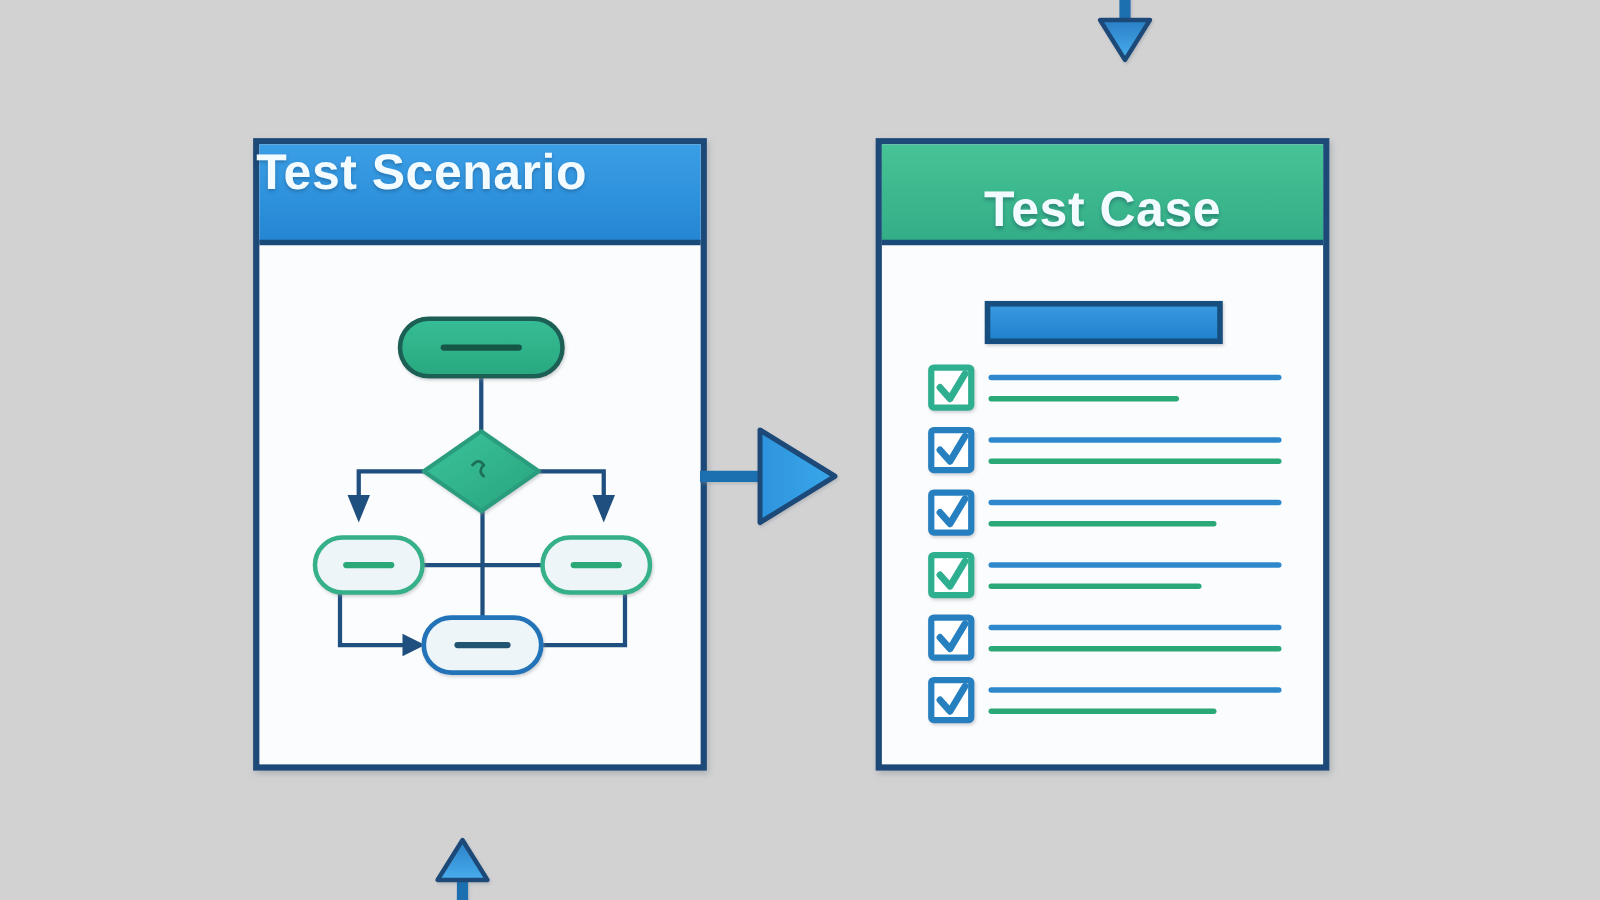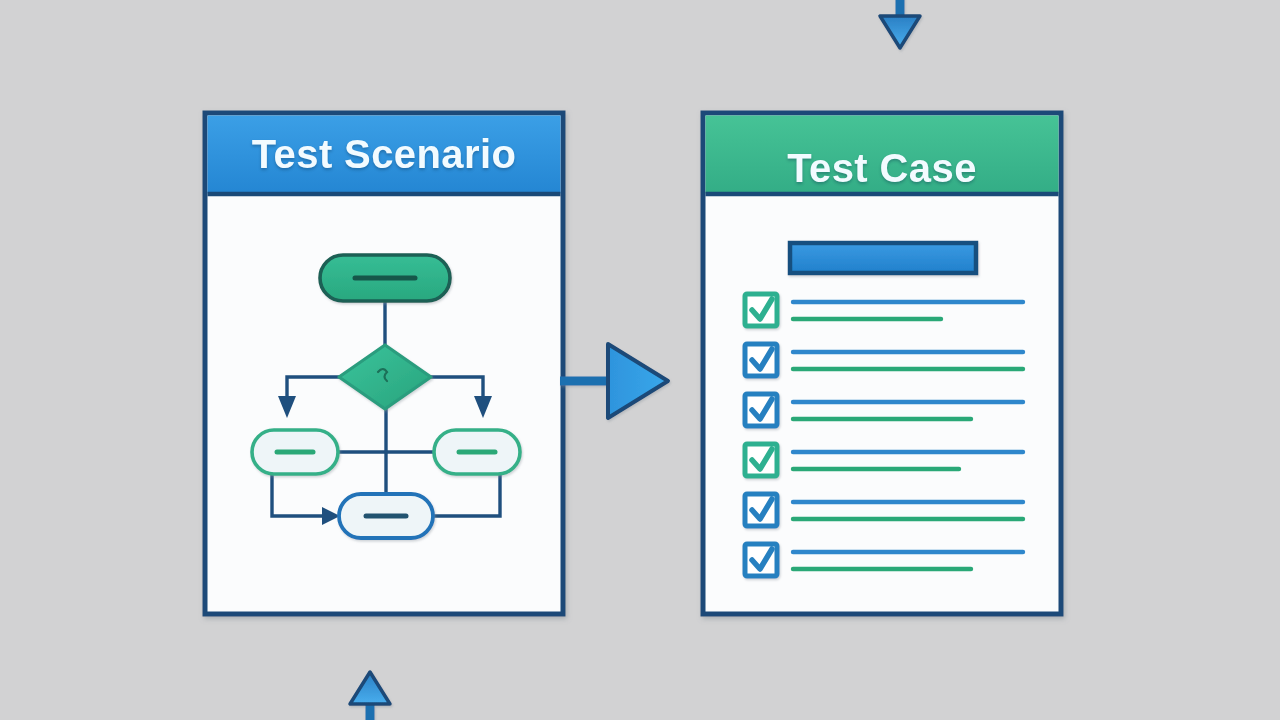--- a/index.html
+++ b/index.html
@@ -32,25 +32,25 @@
     font-weight: bold;
     font-size: 40px;
     letter-spacing: 0.4px;
     color: #f2fbff;
     text-shadow: 0 2px 3px rgba(10,40,70,0.30);
     white-space: nowrap;
     pointer-events: none;
   }
   #title-scenario {
     left: 205px;
-    top: 113px;
+    top: 97px;
     width: 358px;
     height: 82px;
     line-height: 82px;
-    text-align: center;
+    text-align: left;
   }
   #title-case {
     left: 703px;
     top: 127px;
     width: 358px;
     height: 82px;
     line-height: 82px;
     text-align: center;
   }
 </style>

